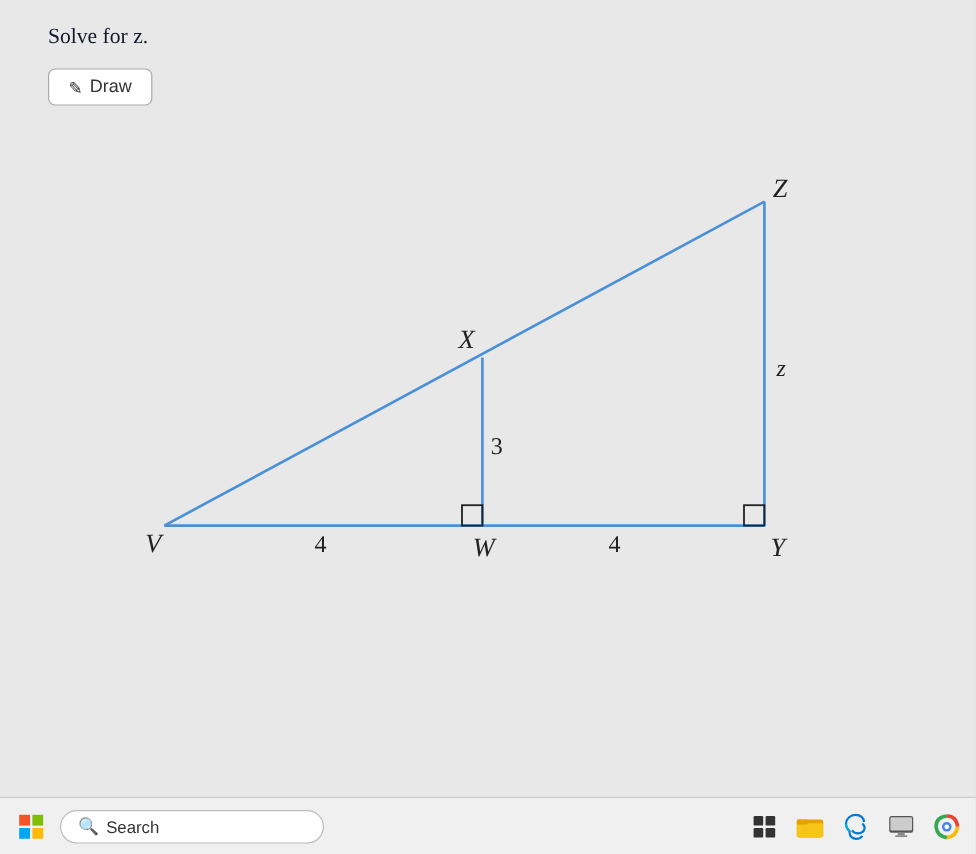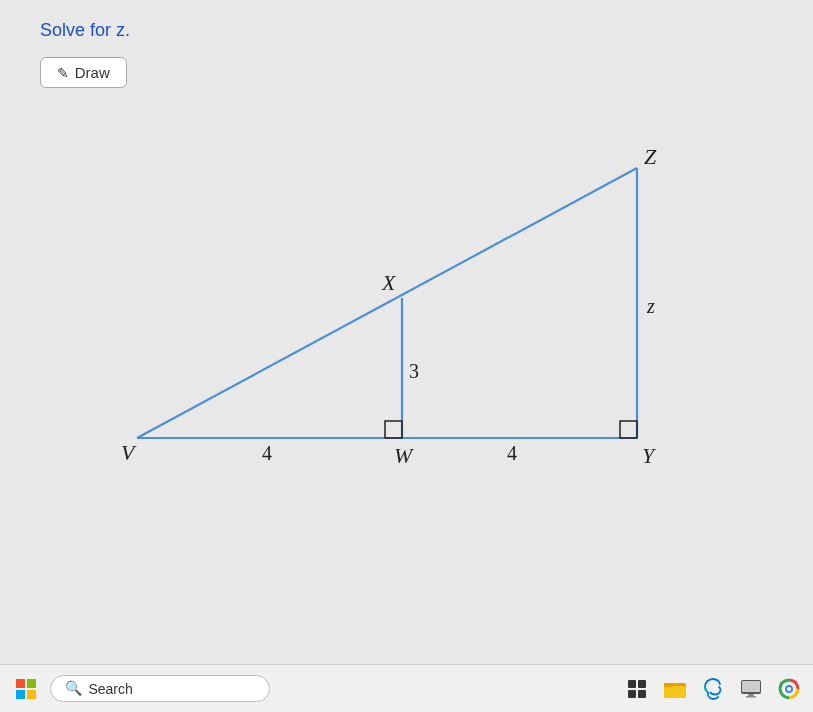--- a/index.html
+++ b/index.html
@@ -18,22 +18,22 @@
       top: 0;
       left: 0;
       right: 0;
       bottom: 48px;
       background: #e8e8e8;
       padding: 20px 40px;
     }
 
     .problem-title {
       font-size: 18px;
-      font-family: Liberation Sans, sans-serif;
-      color: #1d4ed8;
+      font-family: Liberation Serif, serif;
+      color: #0f172a;
       margin-bottom: 16px;
       font-weight: normal;
     }
 
     .draw-button {
       display: inline-flex;
       align-items: center;
       gap: 6px;
       border: 1.5px solid #aaa;
       background: #fff;

